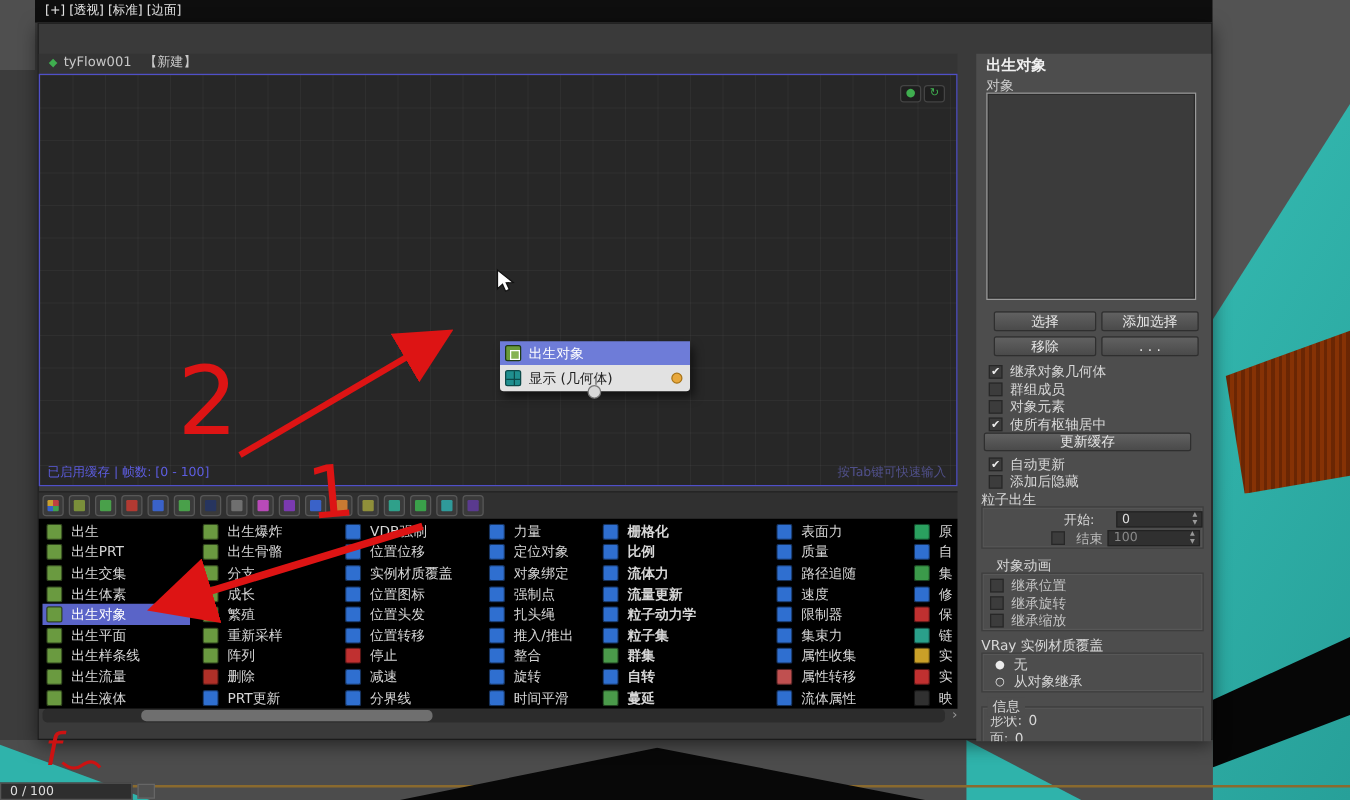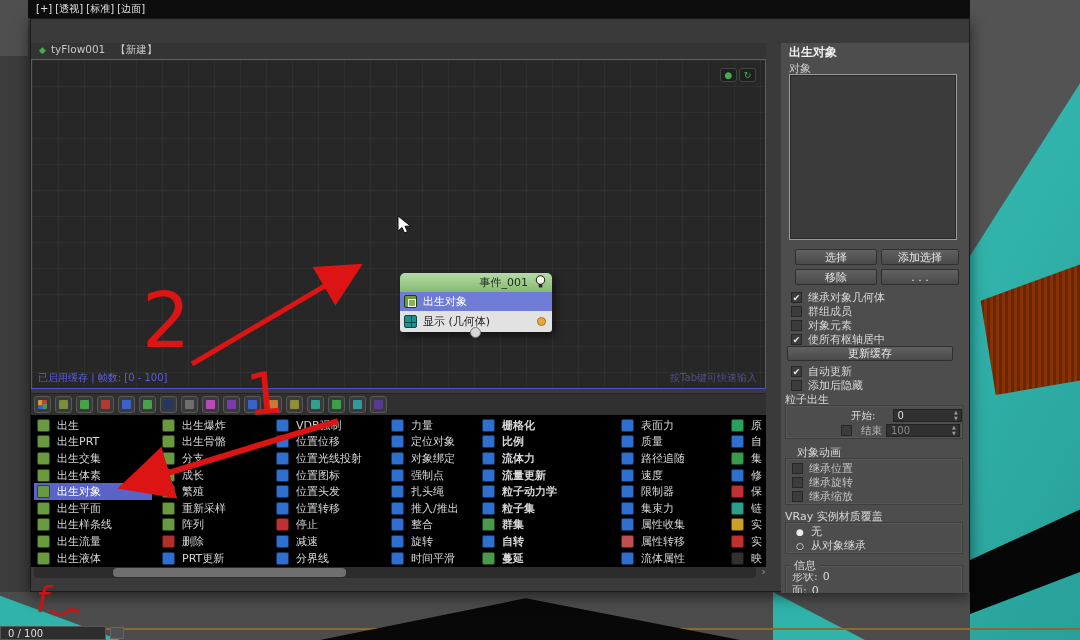--- a/index.html
+++ b/index.html
@@ -126,27 +126,20 @@
     <span class="tab-diamond">◆</span><span>tyFlow001</span>&nbsp;&nbsp;&nbsp;<span>【新建】</span>
   </div>
 
   <div class="abs editor">
     <div class="abs ed-btn" style="right:28px;">●</div>
     <div class="abs ed-btn" style="right:9px;">↻</div>
     <div class="abs ed-footer-left">已启用缓存 | 帧数: [0 - 100]</div>
     <div class="abs ed-footer-right">按Tab键可快速输入</div>
 
     <div class="abs node">
-      <div class="node-header">
-        <span>事件_001</span>
-        <svg class="bulb" viewBox="0 0 13 14">
-          <circle cx="6.5" cy="5" r="4.2" fill="#f7f7ea" stroke="#2b2b2b" stroke-width="1.1"></circle>
-          <rect x="4.6" y="9" width="3.8" height="3.4" rx="0.8" fill="#2b2b2b"></rect>
-        </svg>
-      </div>
       <div class="op-row sel">
         <span class="op-ico birth">
             <i></i>
           </span>
         <span>出生对象</span>
       </div>
       <div class="op-row plain">
         <span class="op-ico disp">
             <i></i>
             <u></u>
@@ -293,21 +286,21 @@
         <div class="depot-item">
           <span class="dico" style="background: rgb(47, 111, 208);"></span>
           <span>VDB强制</span>
         </div>
         <div class="depot-item">
           <span class="dico" style="background: rgb(47, 111, 208);"></span>
           <span>位置位移</span>
         </div>
         <div class="depot-item">
           <span class="dico" style="background: rgb(47, 111, 208);"></span>
-          <span>位置光线投射</span>
+          <span>实例材质覆盖</span>
         </div>
         <div class="depot-item">
           <span class="dico" style="background: rgb(47, 111, 208);"></span>
           <span>位置图标</span>
         </div>
         <div class="depot-item">
           <span class="dico" style="background: rgb(47, 111, 208);"></span>
           <span>位置头发</span>
         </div>
         <div class="depot-item">

